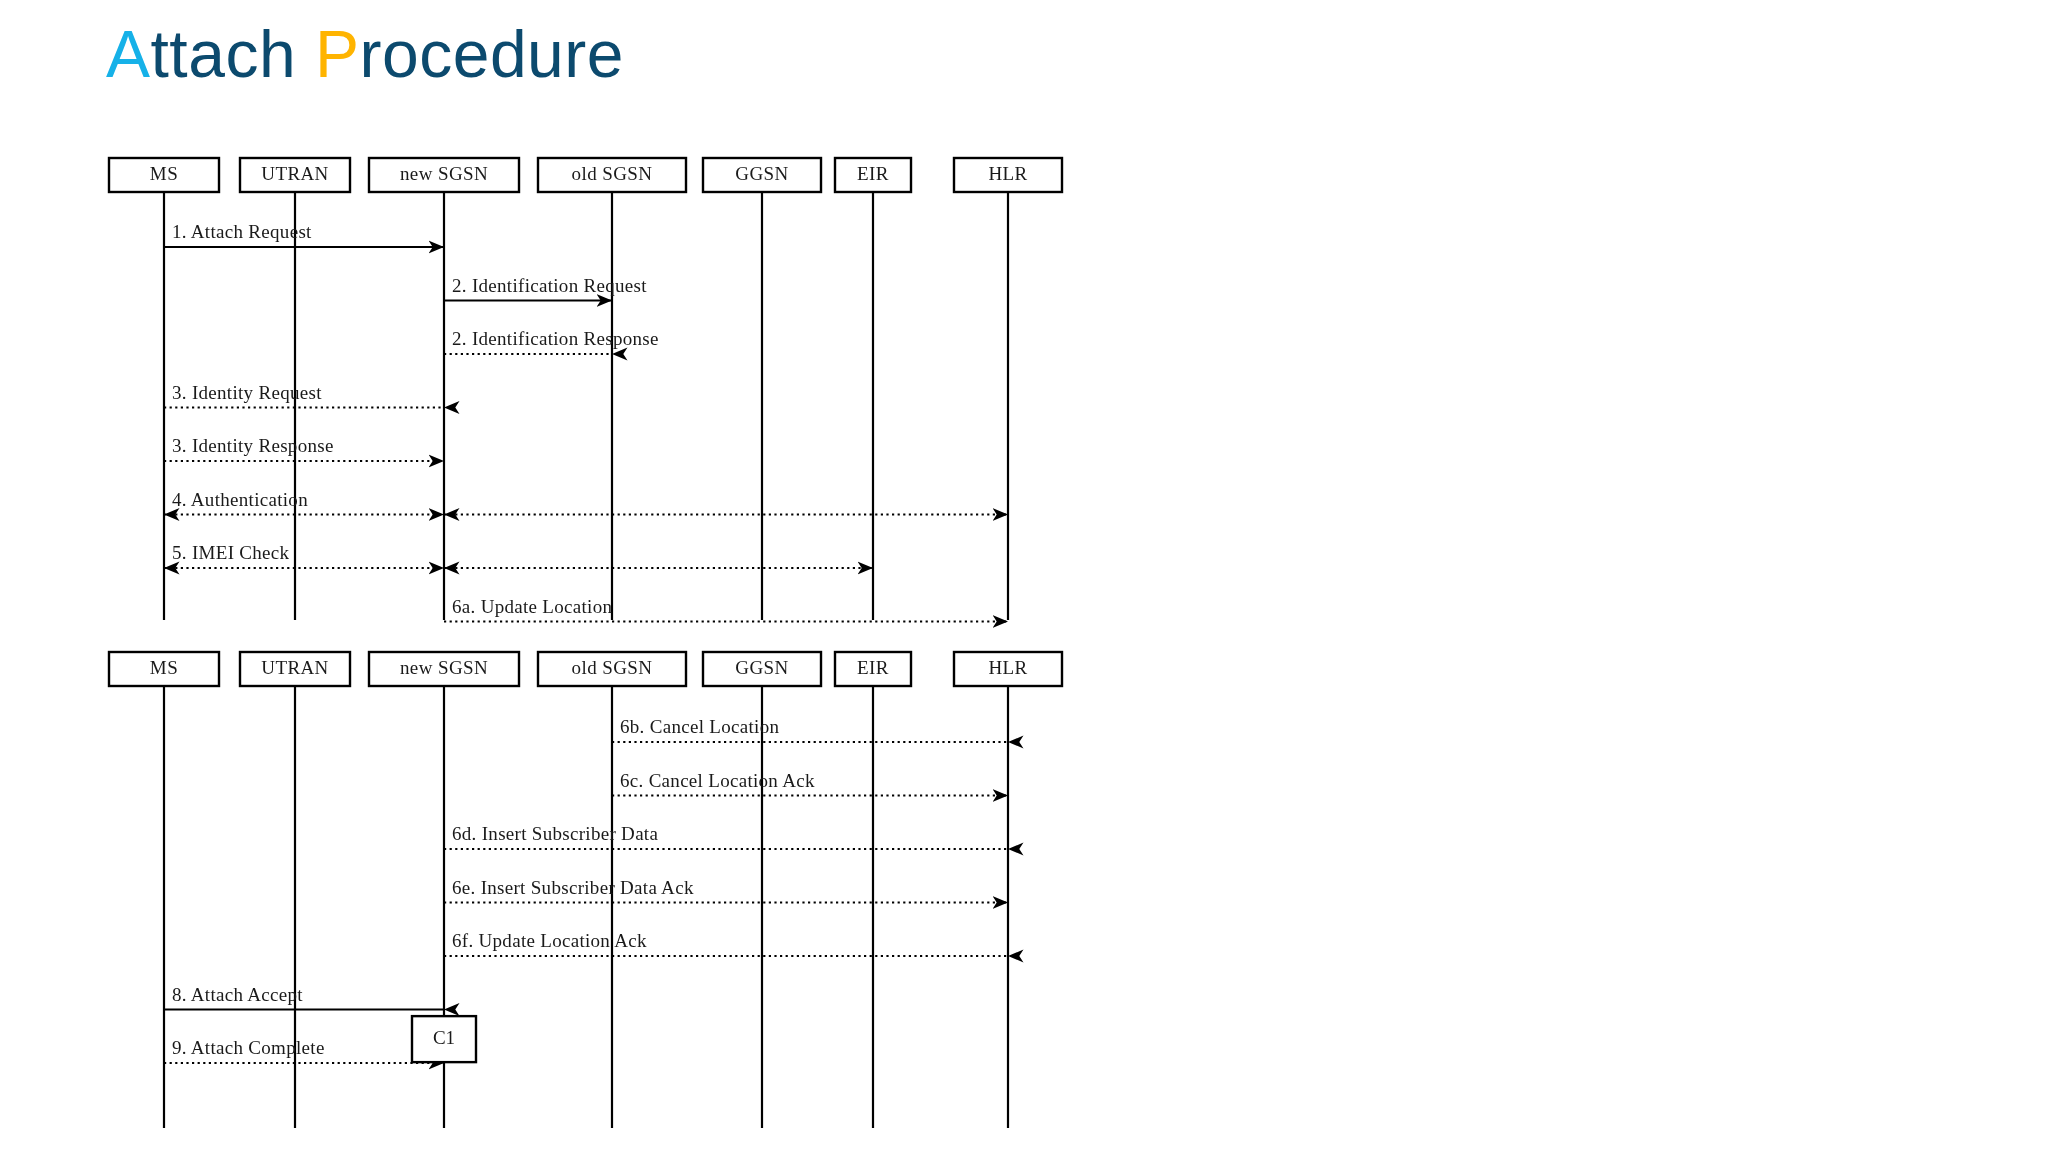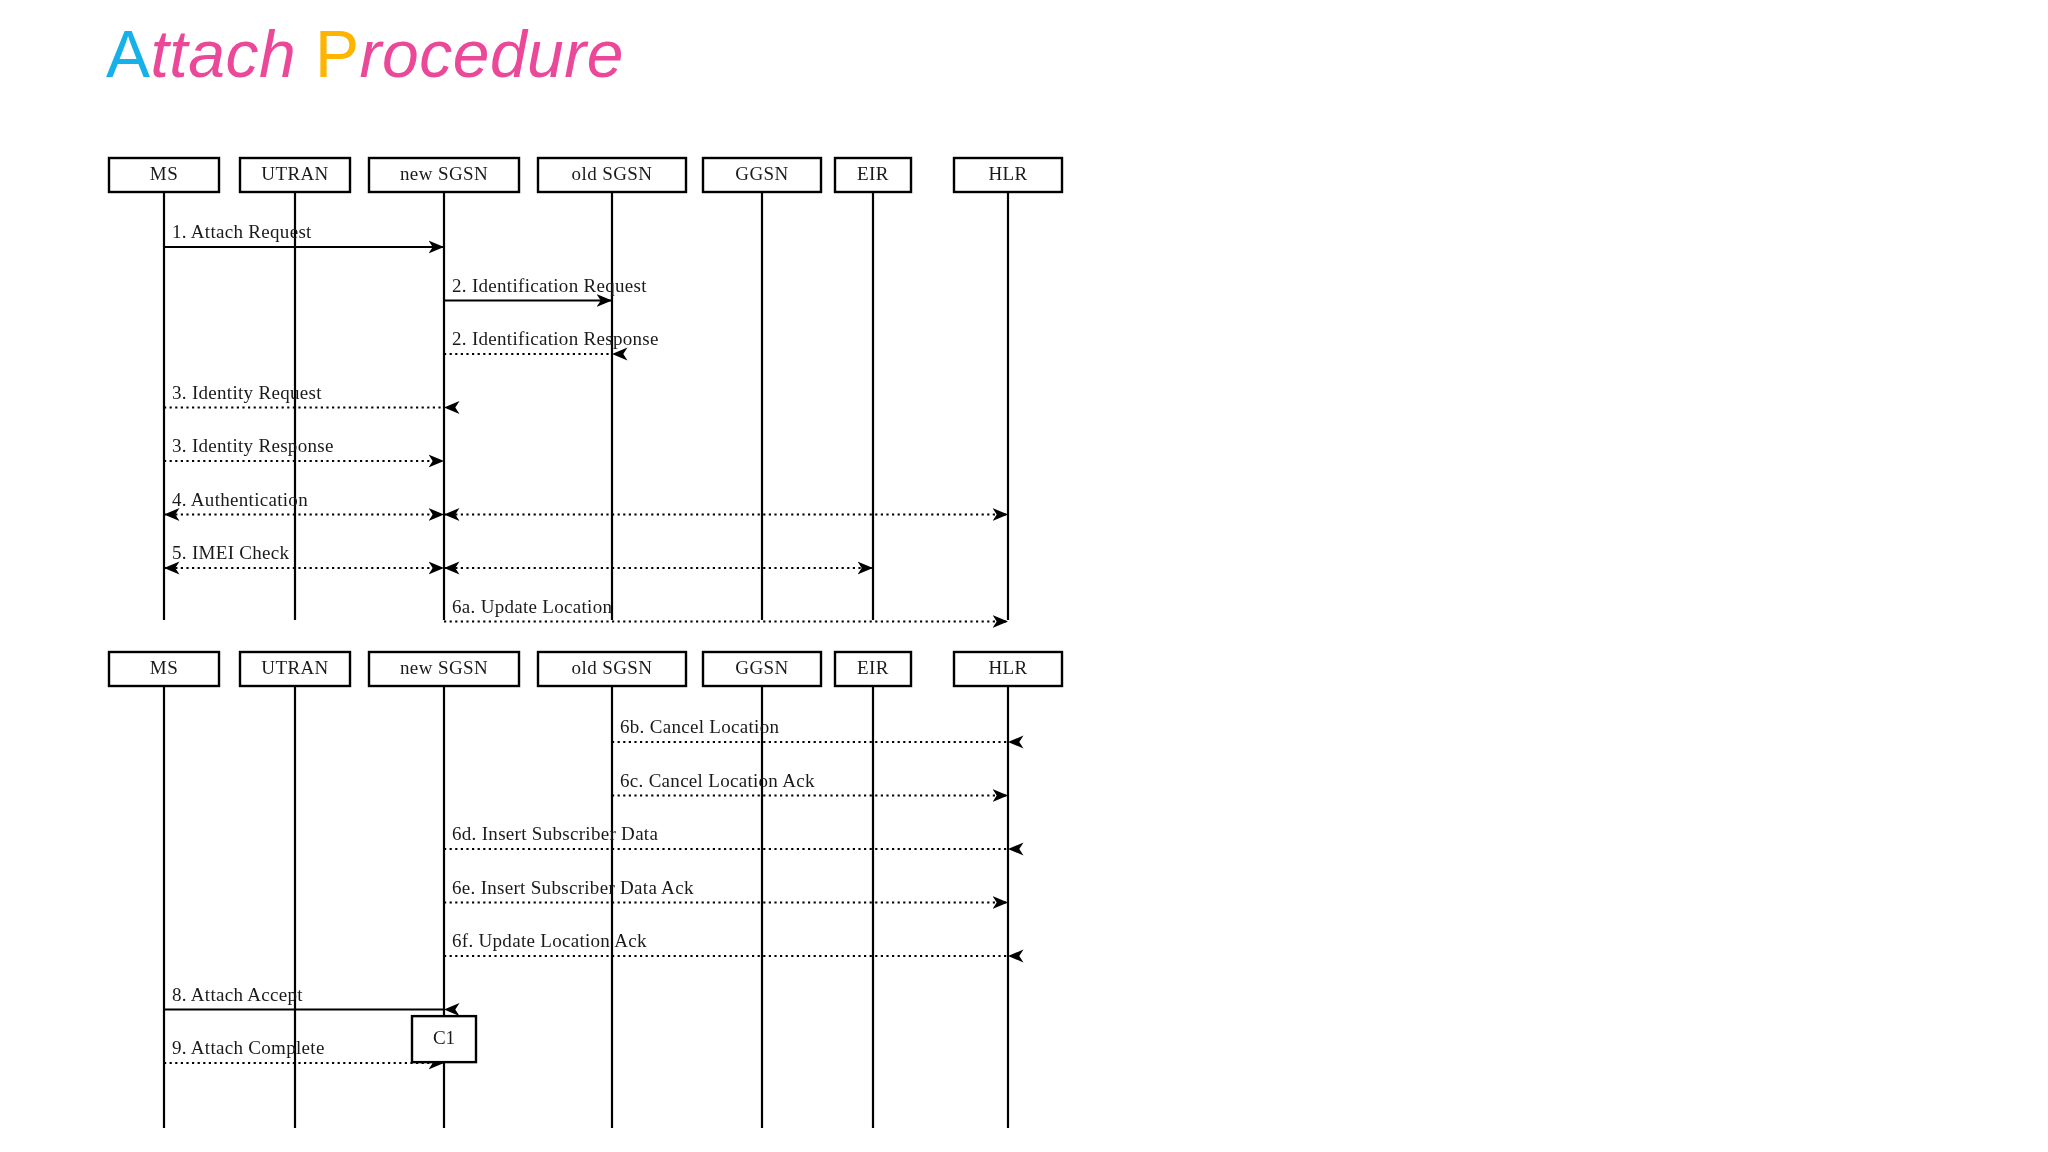--- a/index.html
+++ b/index.html
@@ -23,21 +23,21 @@
     font-family: "Liberation Sans", sans-serif;
     font-size: 66px;
     font-weight: 300;
     letter-spacing: 0.5px;
     color: #3e4b5b;
     white-space: nowrap;
     line-height: 1.1;
   }
   #slide-title .t-a { color: #16b1e8; }
   #slide-title .t-p { color: #ffb400; }
-  #slide-title .t-rest { color: #ec4899; font-style: italic; }
+  #slide-title .t-rest { color: #0c4a6e; }
 
   
   .diagram {
     position: absolute;
     left: 4px;
     top: 0;
   }
   .diagram svg { display: block; }
 
   

